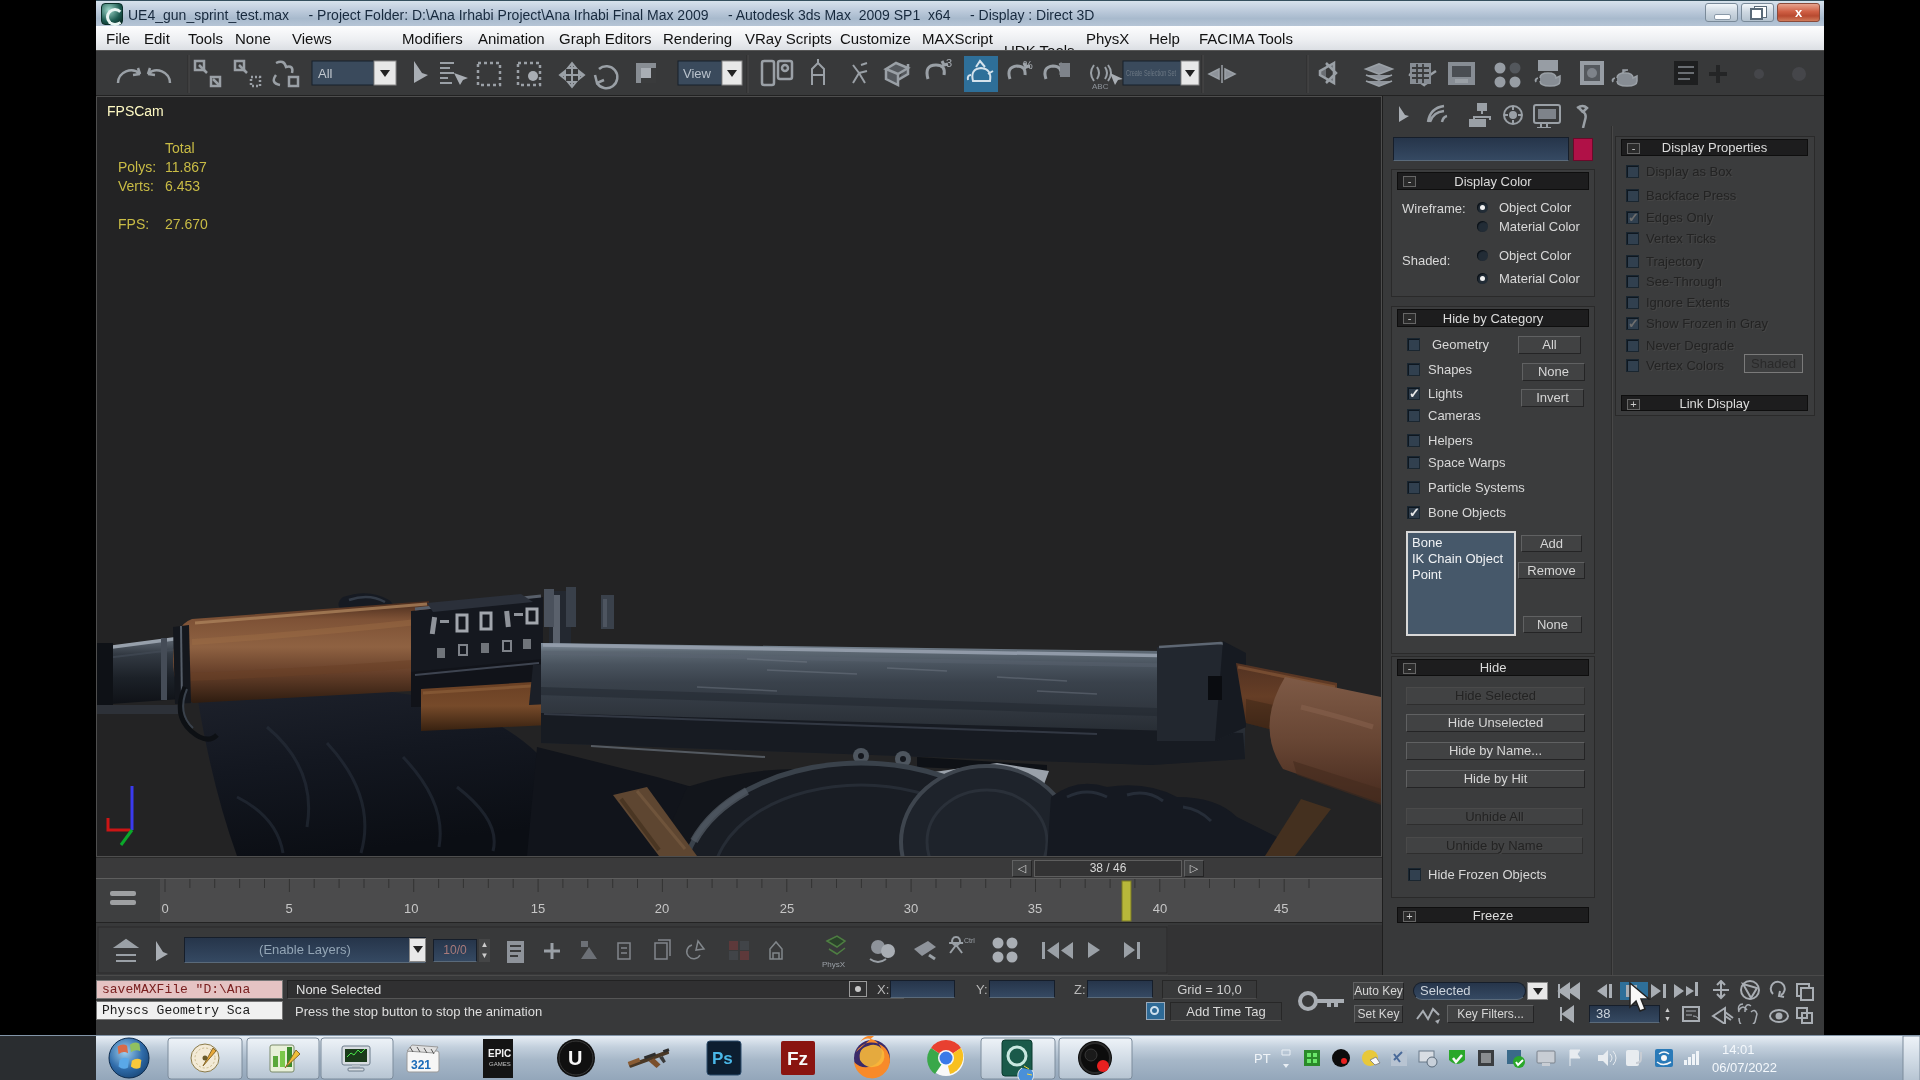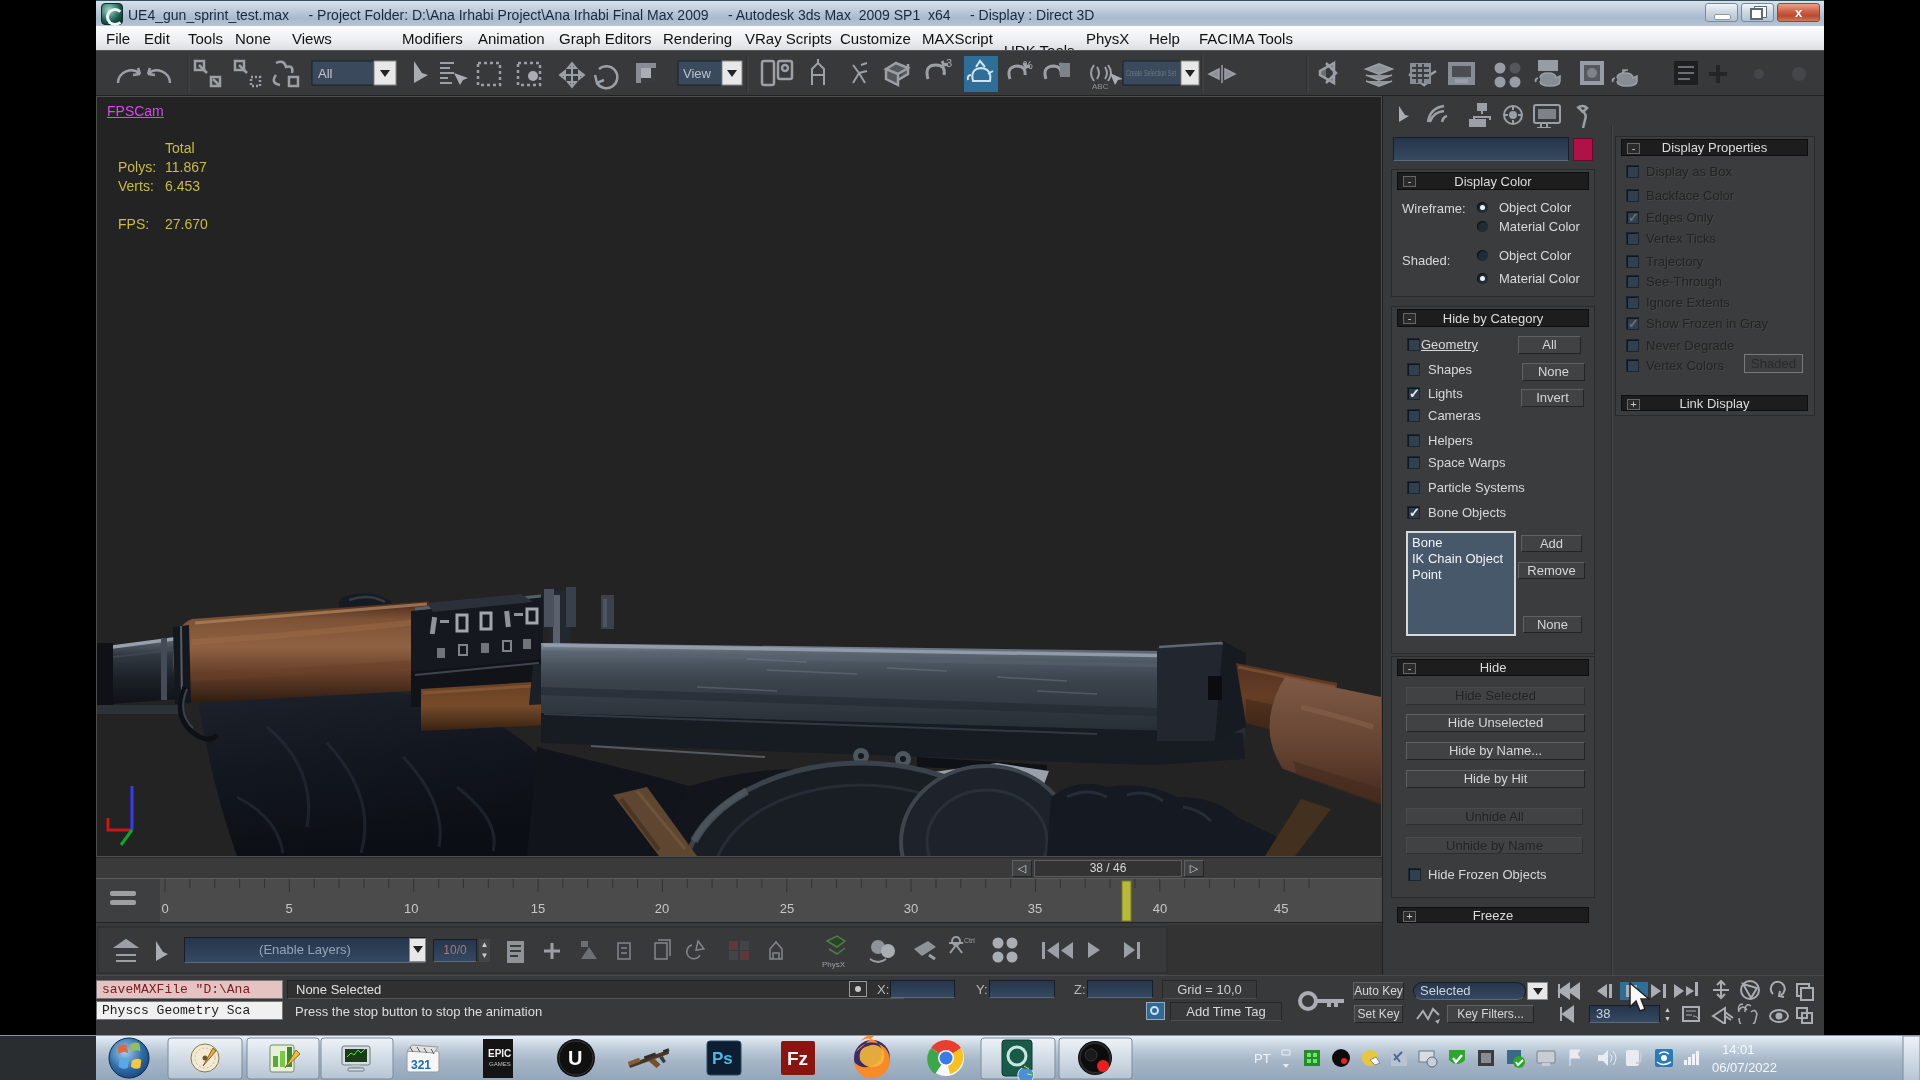--- a/index.html
+++ b/index.html
@@ -16,21 +16,21 @@
 #wmax{left:1645px;width:33px;background:linear-gradient(#f2f6fa,#cfd9e2 45%,#b4c2cf);}
 #wmax:after{content:"";position:absolute;left:8px;top:4px;width:9px;height:8px;background:#fff;border:2px solid #5a6a78;box-shadow:4px -2px 0 -1px #fff,4px -2px 0 0 #5a6a78;}
 #wclose{left:1681px;width:43px;background:linear-gradient(#e8a38e,#cf5f44 45%,#b84a30 70%,#d07a5a);border-color:#8a4a3a;color:#fff;font-weight:bold;font-size:13px;text-align:center;line-height:17px;}
 
 #menubar{left:96px;top:26px;width:1728px;height:24px;background:linear-gradient(#fdfdfe,#eceef1 60%,#dcdfe4);color:#111;font-size:15px;}
 #menubar span{position:absolute;top:4px;white-space:nowrap;}
 
 #toolbar{left:96px;top:50px;width:1728px;height:46px;background:#38393a;border-top:1px solid #555;border-bottom:1px solid #222;}
 
 #viewport{left:96px;top:96px;width:1286px;height:761px;background:#232324;border:1px solid #4e4e4e;}
-#vplabel{left:10px;top:6px;color:#d946ef;font-size:14px;text-decoration:underline;}
+#vplabel{left:10px;top:6px;color:#fef9c3;font-size:14px;}
 .ystat{color:#c9bc45;font-size:14px;}
 
 #panel{left:1382px;top:96px;width:442px;height:879px;background:#38393a;border-left:1px solid #1e1e1e;font-size:13px;color:#d8d8d8;}
 
 #timeslider{left:96px;top:857px;width:1286px;height:21px;background:#3a3a3b;border-top:1px solid #2a2a2a;}
 
 #ruler{left:96px;top:878px;width:1286px;height:44px;background:#4b4b4b;border-top:1px solid #5e5e5e;}
 
 #animbar{left:96px;top:922px;width:1286px;height:53px;background:#38393a;border-top:1px solid #232323;}
 
@@ -375,21 +375,21 @@
  <div class="abs" style="left:116px;top:123px;">Material Color</div>
  <div class="abs" style="left:19px;top:157px;">Shaded:</div>
  <div class="abs radio" style="left:94px;top:154px;"></div>
  <div class="abs" style="left:116px;top:152px;">Object Color</div>
  <div class="abs radio radsel" style="left:94px;top:177px;"></div>
  <div class="abs" style="left:116px;top:175px;">Material Color</div>
 
  <div class="abs" style="left:8px;top:210px;width:204px;height:348px;border:1px solid #2a2a2a;background:#3b3c3d;"></div>
  <div class="abs rollhead" style="left:14px;top:213px;width:192px;height:18px;line-height:17px;">Hide by Category<span class="minus">-</span></div>
  <div class="abs cb" style="left:24px;top:242px;"></div>
-    <div class="abs" style="left:38px;top:241px;text-decoration:underline;">Geometry</div>
+    <div class="abs" style="left:49px;top:241px;">Geometry</div>
  <div class="abs cb" style="left:24px;top:267px;"></div>
     <div class="abs" style="left:45px;top:266px;">Shapes</div>
  <div class="abs cb cbc" style="left:24px;top:291px;"></div>
     <div class="abs" style="left:45px;top:290px;">Lights</div>
  <div class="abs cb" style="left:24px;top:313px;"></div>
     <div class="abs" style="left:45px;top:312px;">Cameras</div>
  <div class="abs cb" style="left:24px;top:338px;"></div>
     <div class="abs" style="left:45px;top:337px;text-align:right;">Helpers</div>
  <div class="abs cb" style="left:24px;top:360px;"></div>
     <div class="abs" style="left:45px;top:359px;">Space Warps</div>
@@ -417,21 +417,21 @@
     <div class="abs" style="left:45px;top:771px;">Hide Frozen Objects</div>
  <div class="abs rollhead" style="left:14px;top:811px;width:192px;height:16px;line-height:15px;">Freeze<span class="minus">+</span></div>
 
  <div class="abs" style="left:228px;top:30px;width:1px;height:850px;background:#2e2e2e;"></div>
  <div class="abs" style="left:229px;top:30px;width:1px;height:850px;background:#474747;"></div>
  <div class="abs" style="left:232px;top:40px;width:200px;height:280px;border:1px solid #2a2a2a;background:#3b3c3d;"></div>
  <div class="abs rollhead" style="left:238px;top:43px;width:187px;height:17px;line-height:16px;">Display Properties<span class="minus">-</span></div>
  <div class="abs cb" style="left:243px;top:69px;"></div>
     <div class="abs dis" style="left:263px;top:68px;">Display as Box</div>
  <div class="abs cb" style="left:243px;top:93px;"></div>
-    <div class="abs dis" style="left:263px;top:92px;">Backface Color</div>
+    <div class="abs dis" style="left:263px;top:92px;">Backface Press</div>
  <div class="abs cb cbg" style="left:243px;top:115px;"></div>
     <div class="abs dis" style="left:263px;top:114px;">Edges Only</div>
  <div class="abs cb" style="left:243px;top:136px;"></div>
     <div class="abs dis" style="left:263px;top:135px;">Vertex Ticks</div>
  <div class="abs cb" style="left:243px;top:159px;"></div>
     <div class="abs dis" style="left:263px;top:158px;">Trajectory</div>
  <div class="abs cb" style="left:243px;top:179px;"></div>
     <div class="abs dis" style="left:263px;top:178px;">See-Through</div>
  <div class="abs cb" style="left:243px;top:200px;"></div>
     <div class="abs dis" style="left:263px;top:199px;">Ignore Extents</div>

